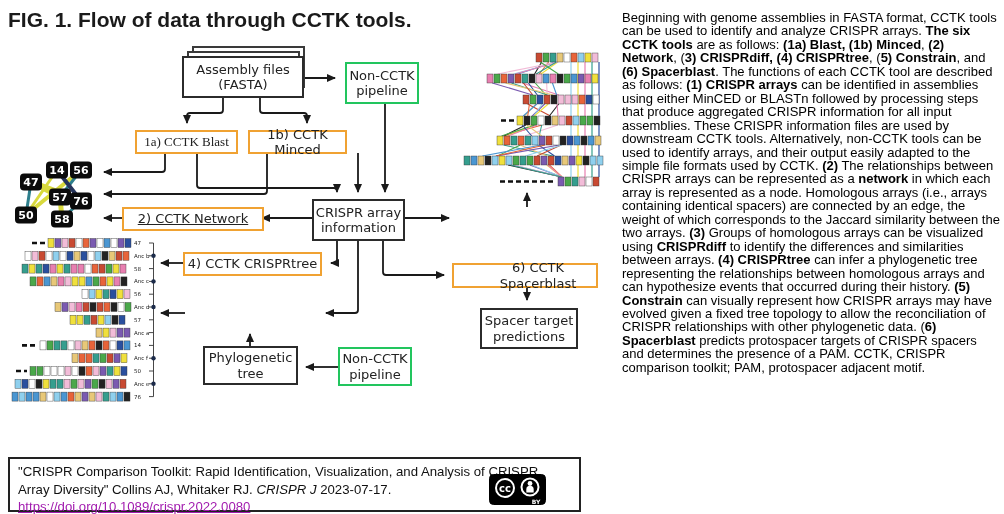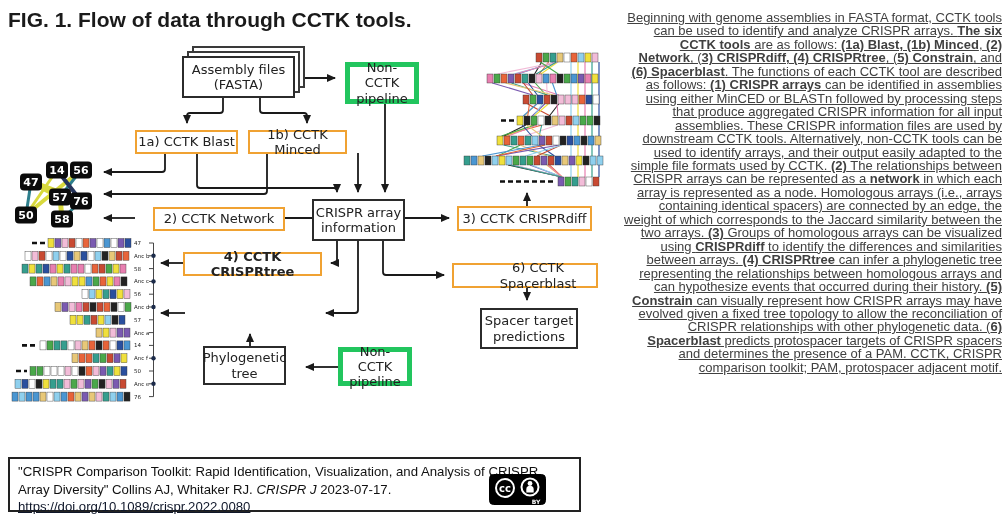--- a/index.html
+++ b/index.html
@@ -7,27 +7,27 @@
        font-family:"Liberation Sans",sans-serif;color:#111;}
   #figure-area{position:absolute;left:0;top:0;width:620px;height:455px;}
   #figure-title{position:absolute;left:8px;top:8px;width:595px;text-align:left;
        font-size:21px;font-weight:700;color:#1a1a1a;}
   #fig-svg{position:absolute;left:0;top:0;}
   .fbox{position:absolute;background:#fff;display:flex;align-items:center;justify-content:center;
        font-family:"DejaVu Sans",sans-serif;font-size:13px;color:#222;text-align:center;
        white-space:pre-line;line-height:1.18;box-sizing:border-box;}
   .tool{border:2px solid #f0a232;}
   .plainbox{border:2px solid #2b2b2b;}
-  .greenbox{border:5px solid #22c55e;}
+  .greenbox{border:2px solid #22c55e;}
   .sheet{position:absolute;background:#fff;border:2px solid #3a3a3a;box-sizing:border-box;}
   #caption{position:absolute;left:622px;top:11px;width:380px;font-size:13px;
-       line-height:13.45px;color:#404040;text-align:right;text-decoration:underline;}
+       line-height:13.45px;color:#000000;text-align:left;}
   #citation-box{position:absolute;left:8px;top:457px;width:573px;height:55px;
        border:2px solid #222;box-sizing:border-box;padding:4px 8px;font-size:13.2px;line-height:17.5px;}
-  #doi-link{color:#0f172a;text-decoration:underline;cursor:pointer;}
+  #doi-link{color:#a21caf;text-decoration:underline;cursor:pointer;}
   #cc-badge{position:absolute;right:33px;top:15px;}
 </style>
 </head>
 <body>
 
 <div id="figure-area">
   <div id="figure-title">FIG. 1. Flow of data through CCTK tools.</div>
 
   <svg id="fig-svg" width="620" height="455" viewBox="0 0 620 455">
     <defs>
@@ -425,36 +425,35 @@
         <rect x="565" y="177" width="6" height="9" fill="#4aa84a" stroke="#333" stroke-width="0.4"></rect>
         <rect x="572" y="177" width="6" height="9" fill="#359e8e" stroke="#333" stroke-width="0.4"></rect>
         <rect x="579" y="177" width="6" height="9" fill="#f2bcd8" stroke="#333" stroke-width="0.4"></rect>
         <rect x="586" y="177" width="6" height="9" fill="#fff" stroke="#333" stroke-width="0.4"></rect>
         <rect x="593" y="177" width="6" height="9" fill="#c84a32" stroke="#333" stroke-width="0.4"></rect>
       </g>
   </svg>
 
   <div class="sheet" style="left:192px;top:46px;width:113px;height:42px;"></div>
   <div class="sheet" style="left:187px;top:51px;width:113px;height:42px;"></div>
-  <div class="fbox plainbox" style="left:182px;top:56px;width:113px;height:42px;">Assembly files
+  <div class="fbox plainbox" style="left:182px;top:56px;width:122px;height:42px;">Assembly files
 (FASTA)</div>
 
   <div class="fbox greenbox" style="left:345px;top:62px;width:74px;height:42px;">Non-CCTK
 pipeline</div>
-  <div class="fbox tool" style="left:135px;top:130px;width:103px;height:24px;">1a) CCTK Blast</div>
+  <div class="fbox tool" style="left:135px;top:130px;width:103px;height:24px;font-family:Liberation Serif, serif;">1a) CCTK Blast</div>
   <div class="fbox tool" style="left:248px;top:130px;width:99px;height:24px;">1b) CCTK Minced</div>
-  <div class="fbox tool" style="left:153px;top:207px;width:132px;height:24px;">2) CCTK Network</div>
+  <div class="fbox tool" style="left:122px;top:207px;width:142px;height:24px;text-decoration:underline;">2) CCTK Network</div>
   <div class="fbox plainbox" style="left:312px;top:199px;width:93px;height:42px;">CRISPR array
 information</div>
-  <div class="fbox tool" style="left:457px;top:206px;width:135px;height:25px;">3) CCTK CRISPRdiff</div>
-  <div class="fbox tool" style="left:183px;top:252px;width:139px;height:24px;font-weight:bold;">4) CCTK CRISPRtree</div>
+  <div class="fbox tool" style="left:183px;top:252px;width:139px;height:24px;">4) CCTK CRISPRtree</div>
   <div class="fbox tool" style="left:452px;top:263px;width:146px;height:25px;padding-left:26px;">6) CCTK Spacerblast</div>
   <div class="fbox plainbox" style="left:480px;top:308px;width:98px;height:41px;">Spacer target
 predictions</div>
-  <div class="fbox plainbox" style="left:203px;top:346px;width:83px;height:39px;">Phylogenetic
+  <div class="fbox plainbox" style="left:203px;top:346px;width:95px;height:39px;">Phylogenetic
 tree</div>
   <div class="fbox greenbox" style="left:338px;top:347px;width:74px;height:39px;">Non-CCTK
 pipeline</div>
 </div>
 
 <div id="caption"><span id="caption-text"><span>Beginning with genome assemblies in FASTA format, CCTK tools can be used to identify and analyze CRISPR arrays. </span><span style="font-weight: 700;">The six CCTK tools</span><span> are as follows: </span><span style="font-weight: 700;">(1a) Blast, (1b) Minced</span><span>, </span><span style="font-weight: 700;">(2) Network</span><span>, (</span><span style="font-weight: 700;">3) CRISPRdiff, (4) CRISPRtree</span><span>, (</span><span style="font-weight: 700;">5) Constrain</span><span>, and </span><span style="font-weight: 700;">(6) Spacerblast</span><span>. The functions of each CCTK tool are described as follows: </span><span style="font-weight: 700;">(1) CRISPR arrays</span><span> can be identified in assemblies using either MinCED or BLASTn followed by processing steps that produce aggregated CRISPR information for all input assemblies. These CRISPR information files are used by downstream CCTK tools. Alternatively, non-CCTK tools can be used to identify arrays, and their output easily adapted to the simple file formats used by CCTK. </span><span style="font-weight: 700;">(2)</span><span> The relationships between CRISPR arrays can be represented as a </span><span style="font-weight: 700;">network</span><span> in which each array is represented as a node. Homologous arrays (i.e., arrays containing identical spacers) are connected by an edge, the weight of which corresponds to the Jaccard similarity between the two arrays. </span><span style="font-weight: 700;">(3)</span><span> Groups of homologous arrays can be visualized using </span><span style="font-weight: 700;">CRISPRdiff</span><span> to identify the differences and similarities between arrays. </span><span style="font-weight: 700;">(4) CRISPRtree</span><span> can infer a phylogenetic tree representing the relationships between homologous arrays and can hypothesize events that occurred during their history. </span><span style="font-weight: 700;">(5) Constrain</span><span> can visually represent how CRISPR arrays may have evolved given a fixed tree topology to allow the reconciliation of CRISPR relationships with other phylogenetic data. (</span><span style="font-weight: 700;">6) Spacerblast</span><span> predicts protospacer targets of CRISPR spacers and determines the presence of a PAM. CCTK, CRISPR comparison toolkit; PAM, protospacer adjacent motif.</span></span></div>
 
 <div id="citation-box">
   <span id="citation-text"><span>"CRISPR Comparison Toolkit: Rapid Identification, Visualization, and Analysis of CRISPR Array Diversity" Collins AJ, Whitaker RJ. </span><span style="font-style: italic; margin-top: 30px;">CRISPR J</span><span> 2023-07-17.</span></span><br>
   <a id="doi-link">https://doi.org/10.1089/crispr.2022.0080</a>

